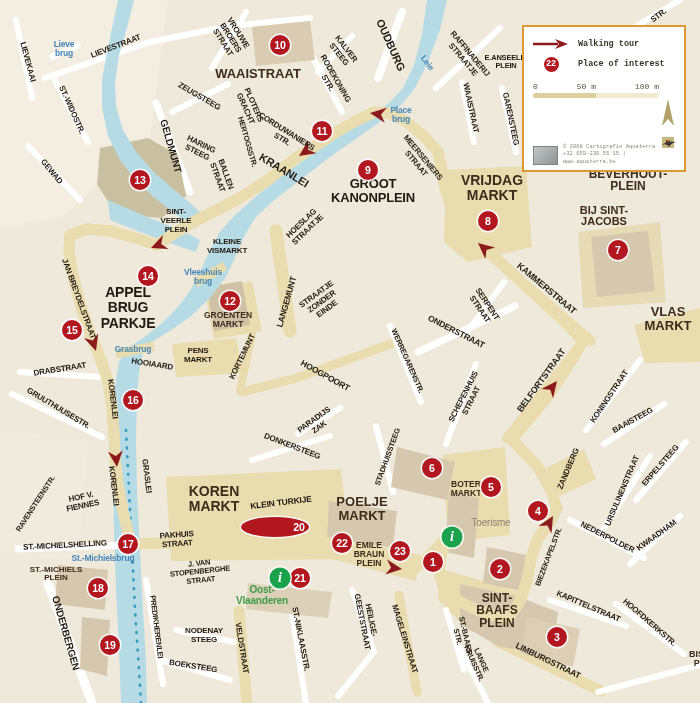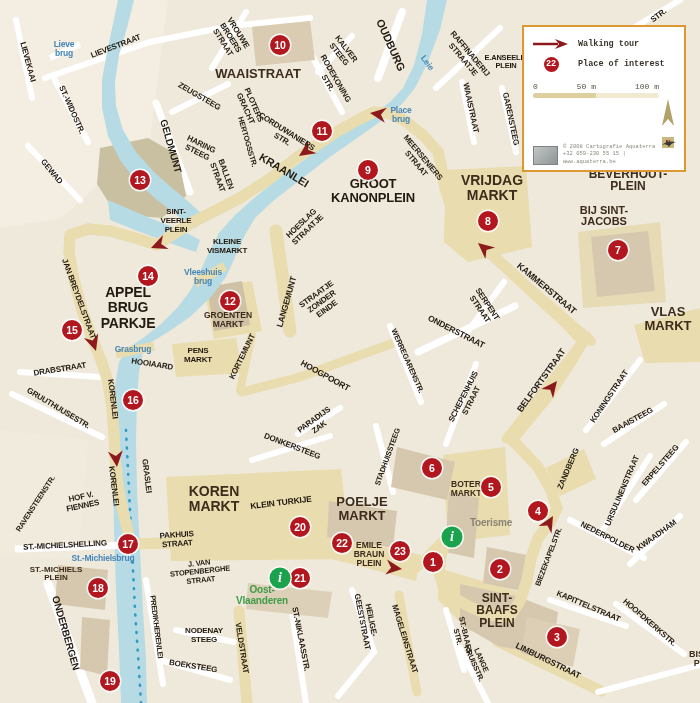--- a/index.html
+++ b/index.html
@@ -5,21 +5,21 @@
   html,body{margin:0;padding:0;background:#fff;}
   #stage{position:relative;width:700px;height:703px;overflow:hidden;background:#efe9db;
          font-family:"Liberation Sans",sans-serif;}
   #base{position:absolute;left:0;top:0;z-index:1;}
   #labels,#markers{position:absolute;inset:0;z-index:3;pointer-events:none;}
   #markers{z-index:4;}
   .lbl{position:absolute;white-space:pre;text-align:center;line-height:1.1;
        font-weight:700;color:#221a10;letter-spacing:-0.2px;}
   .lbl.area{color:#3d2b1c;font-weight:800;line-height:1.04;letter-spacing:0;}
   .lbl.water{color:#4687b8;font-weight:700;}
-  .lbl.gray{color:#8b8375;font-weight:700;}
+  .lbl.gray{color:#8b8375;font-weight:400;}
   .lbl.green{color:#3f9b49;font-weight:700;}
   .poi{position:absolute;width:20px;height:20px;border-radius:50%;background:#b2171f;
        color:#fff;font-size:10.5px;font-weight:700;line-height:20px;text-align:center;
        transform:translate(-50%,-50%);box-shadow:0 0 0 1.5px rgba(255,255,255,.85);}
   .info{position:absolute;width:21px;height:21px;border-radius:50%;background:#1ba24c;
         color:#fff;font-family:"Liberation Serif",serif;font-style:italic;font-weight:700;
         font-size:14px;line-height:20px;text-align:center;transform:translate(-50%,-50%);
         box-shadow:0 0 0 1.5px rgba(255,255,255,.85);}
   
   #legend{position:absolute;left:522px;top:25px;width:164px;height:147px;z-index:10;
@@ -347,22 +347,22 @@
       <div class="poi" style="left: 368px; top: 170px;">9</div>
       <div class="poi" style="left: 280px; top: 45px;">10</div>
       <div class="poi" style="left: 322px; top: 131px;">11</div>
       <div class="poi" style="left: 230px; top: 301px;">12</div>
       <div class="poi" style="left: 140px; top: 180px;">13</div>
       <div class="poi" style="left: 148px; top: 276px;">14</div>
       <div class="poi" style="left: 72px; top: 330px;">15</div>
       <div class="poi" style="left: 133px; top: 400px;">16</div>
       <div class="poi" style="left: 128px; top: 544px;">17</div>
       <div class="poi" style="left: 98px; top: 588px;">18</div>
-      <div class="poi" style="left: 110px; top: 645px; margin-top: 36px;">19</div>
-      <div class="poi" style="left: 300px; top: 527px;">20</div>
+      <div class="poi" style="left: 110px; top: 645px;">19</div>
+      <div class="poi" style="left: 275px; top: 527px; padding-left: 48px;">20</div>
       <div class="poi" style="left: 300px; top: 578px;">21</div>
       <div class="poi" style="left: 342px; top: 543px;">22</div>
       <div class="poi" style="left: 400px; top: 551px;">23</div>
       <div class="info" style="left: 452px; top: 537px;">i</div>
       <div class="info" style="left: 280px; top: 578px;">i</div>
     </div>
 
   <div id="legend">
     <div class="lg-row">
       <span class="lg-icon">

